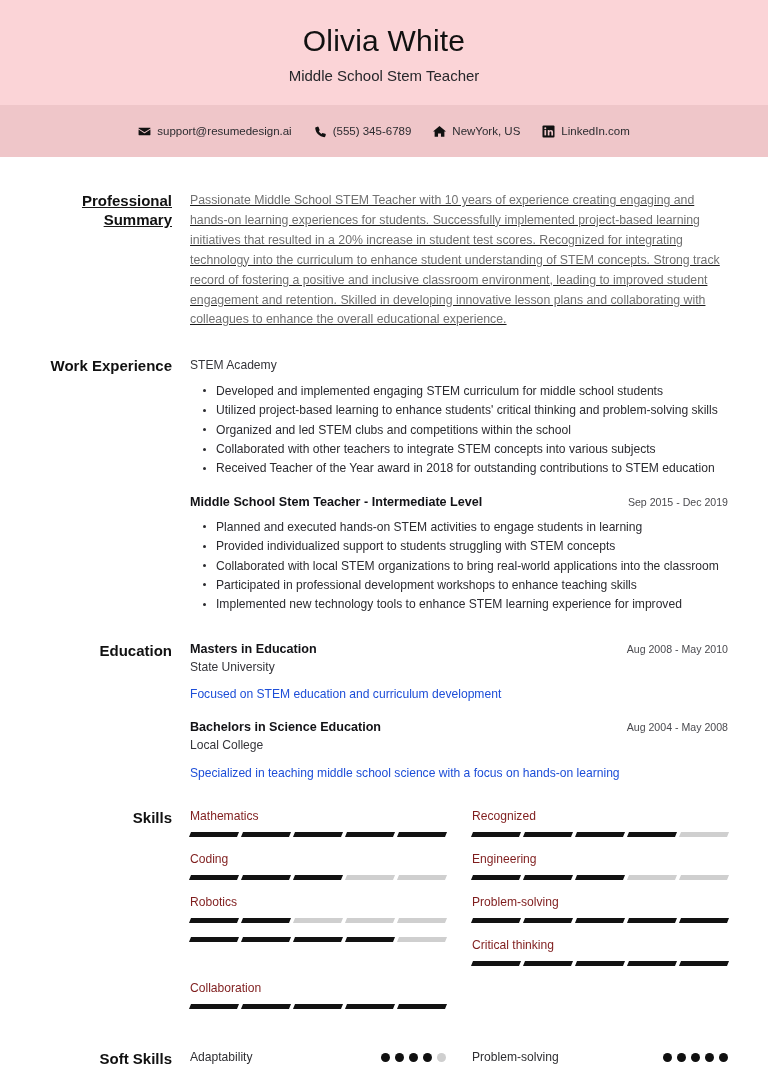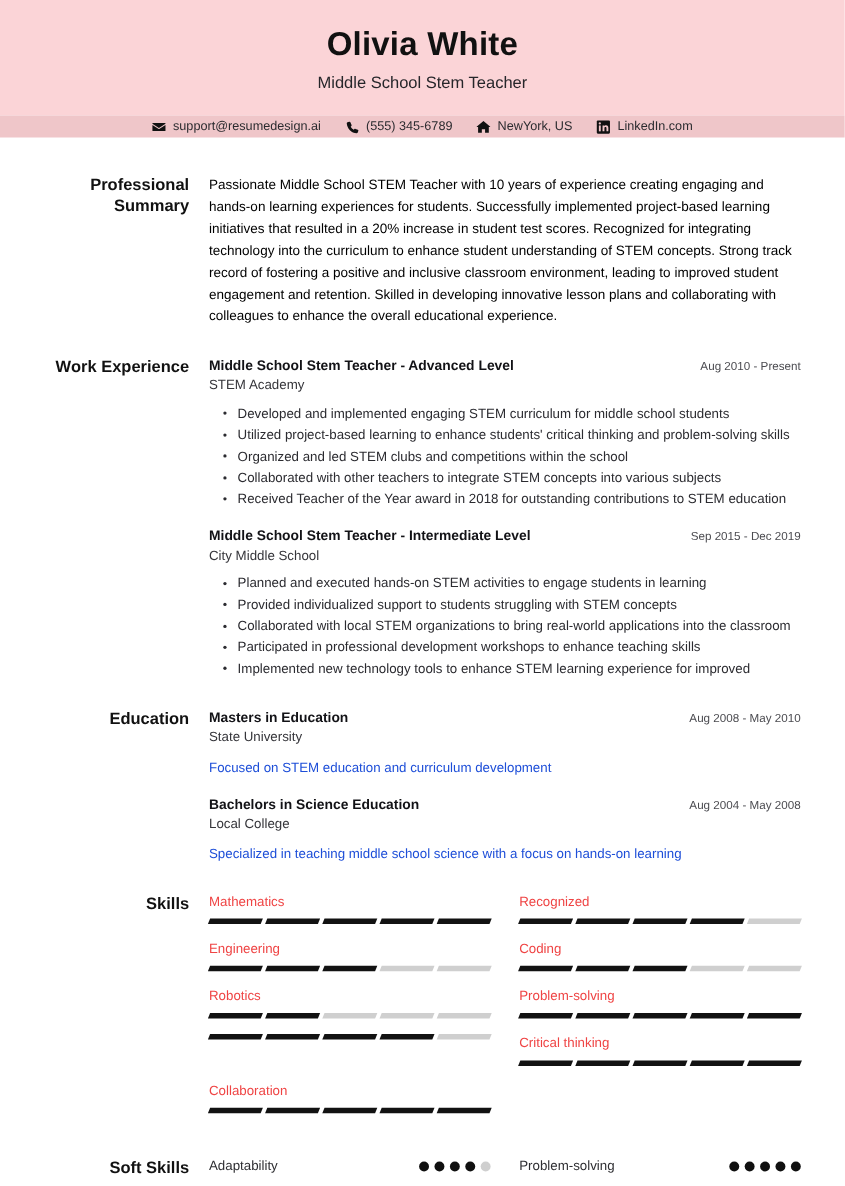--- a/index.html
+++ b/index.html
@@ -12,35 +12,35 @@
   body { width: 768px; height: 1078px; overflow: hidden; position: relative; }
 
   
   .header {
     background: #fbd4d7;
     padding: 22px 0 20px 0;
     text-align: center;
   }
   .full-name {
     font-size: 30px;
-    font-weight: bold;
+    font-weight: normal;
     letter-spacing: 0.2px;
     color: #111111;
     line-height: 1.25;
   }
   .job-title {
     font-size: 15px;
     font-weight: normal;
     color: #26262a;
     margin-top: 6px;
     line-height: 1.3;
   }
   .contact-bar {
     background: #efc6c9;
-    height: 20px;
+    height: 52px;
     display: flex;
     align-items: center;
     justify-content: center;
     gap: 22px;
   }
   .contact-item {
     display: flex;
     align-items: center;
     gap: 6px;
     font-size: 11.5px;
@@ -58,36 +58,36 @@
   .contact-item .ic svg { display: block; }
 
   
   .sheet { padding: 0 40px; }
   .section {
     display: grid;
     grid-template-columns: 132px 1fr;
     column-gap: 18px;
     padding-top: 26px;
   }
-  .section.first { padding-top: 34px; }
+  .section.first { padding-top: 34px; text-decoration: underline; }
   .sec-label {
     text-align: right;
     font-size: 15px;
     font-weight: bold;
     color: #111;
     line-height: 1.25;
     padding-top: 1px;
   }
   .sec-body { min-width: 0; }
 
   
   .summary-text {
     font-size: 12.3px;
     line-height: 1.62;
-    color: #000000;
+    color: #737373;
     text-align: left;
   }
 
   
   .entry { margin-bottom: 16px; }
   .entry:last-child { margin-bottom: 0; }
   .entry-head {
     display: flex;
     align-items: baseline;
     justify-content: space-between;
@@ -143,21 +143,21 @@
   
   .skills-grid {
     display: grid;
     grid-template-columns: 1fr 1fr;
     column-gap: 26px;
     row-gap: 0;
   }
   .skill-row { padding-bottom: 14px; }
   .skill-name {
     font-size: 12.1px;
-    color: #ef4444;
+    color: #7f1d1d;
     line-height: 1.4;
     margin-bottom: 7px;
   }
   .bar-track {
     display: flex;
     gap: 4px;
   }
   .seg {
     flex: 1 1 0;
     height: 5px;
@@ -249,40 +249,35 @@
     <div class="sec-body">
       <div class="summary-text">Passionate Middle School STEM Teacher with 10 years of experience creating engaging and hands-on learning experiences for students. Successfully implemented project-based learning initiatives that resulted in a 20% increase in student test scores. Recognized for integrating technology into the curriculum to enhance student understanding of STEM concepts. Strong track record of fostering a positive and inclusive classroom environment, leading to improved student engagement and retention. Skilled in developing innovative lesson plans and collaborating with colleagues to enhance the overall educational experience.</div>
     </div>
   </div>
 
   <div class="section">
     <div class="sec-label">Work Experience</div>
     <div class="sec-body">
 
       <div class="entry">
-        <div class="entry-head">
-          <div class="entry-title">Middle School Stem Teacher - Advanced Level</div>
-          <div class="entry-date">Aug 2010 - Present</div>
-        </div>
         <div class="entry-org">STEM Academy</div>
         <ul class="bullets">
           <li>Developed and implemented engaging STEM curriculum for middle school students</li>
           <li>Utilized project-based learning to enhance students' critical thinking and problem-solving skills</li>
           <li>Organized and led STEM clubs and competitions within the school</li>
           <li>Collaborated with other teachers to integrate STEM concepts into various subjects</li>
           <li>Received Teacher of the Year award in 2018 for outstanding contributions to STEM education</li>
         </ul>
       </div>
 
       <div class="entry">
         <div class="entry-head">
           <div class="entry-title">Middle School Stem Teacher - Intermediate Level</div>
           <div class="entry-date">Sep 2015 - Dec 2019</div>
         </div>
-        <div class="entry-org">City Middle School</div>
         <ul class="bullets">
           <li>Planned and executed hands-on STEM activities to engage students in learning</li>
           <li>Provided individualized support to students struggling with STEM concepts</li>
           <li>Collaborated with local STEM organizations to bring real-world applications into the classroom</li>
           <li>Participated in professional development workshops to enhance teaching skills</li>
           <li>Implemented new technology tools to enhance STEM learning experience for improved</li>
         </ul>
       </div>
 
     </div>
@@ -331,31 +326,31 @@
             <div class="skill-name">Recognized</div>
             <div class="bar-track">
               <div class="seg on"></div>
               <div class="seg on"></div>
               <div class="seg on"></div>
               <div class="seg on"></div>
               <div class="seg"></div>
             </div>
           </div>
           <div class="skill-row">
+            <div class="skill-name">Coding</div>
+            <div class="bar-track">
+              <div class="seg on"></div>
+              <div class="seg on"></div>
+              <div class="seg on"></div>
+              <div class="seg"></div>
+              <div class="seg"></div>
+            </div>
+          </div>
+          <div class="skill-row">
             <div class="skill-name">Engineering</div>
-            <div class="bar-track">
-              <div class="seg on"></div>
-              <div class="seg on"></div>
-              <div class="seg on"></div>
-              <div class="seg"></div>
-              <div class="seg"></div>
-            </div>
-          </div>
-          <div class="skill-row">
-            <div class="skill-name">Coding</div>
             <div class="bar-track">
               <div class="seg on"></div>
               <div class="seg on"></div>
               <div class="seg on"></div>
               <div class="seg"></div>
               <div class="seg"></div>
             </div>
           </div>
           <div class="skill-row">
             <div class="skill-name">Robotics</div>

